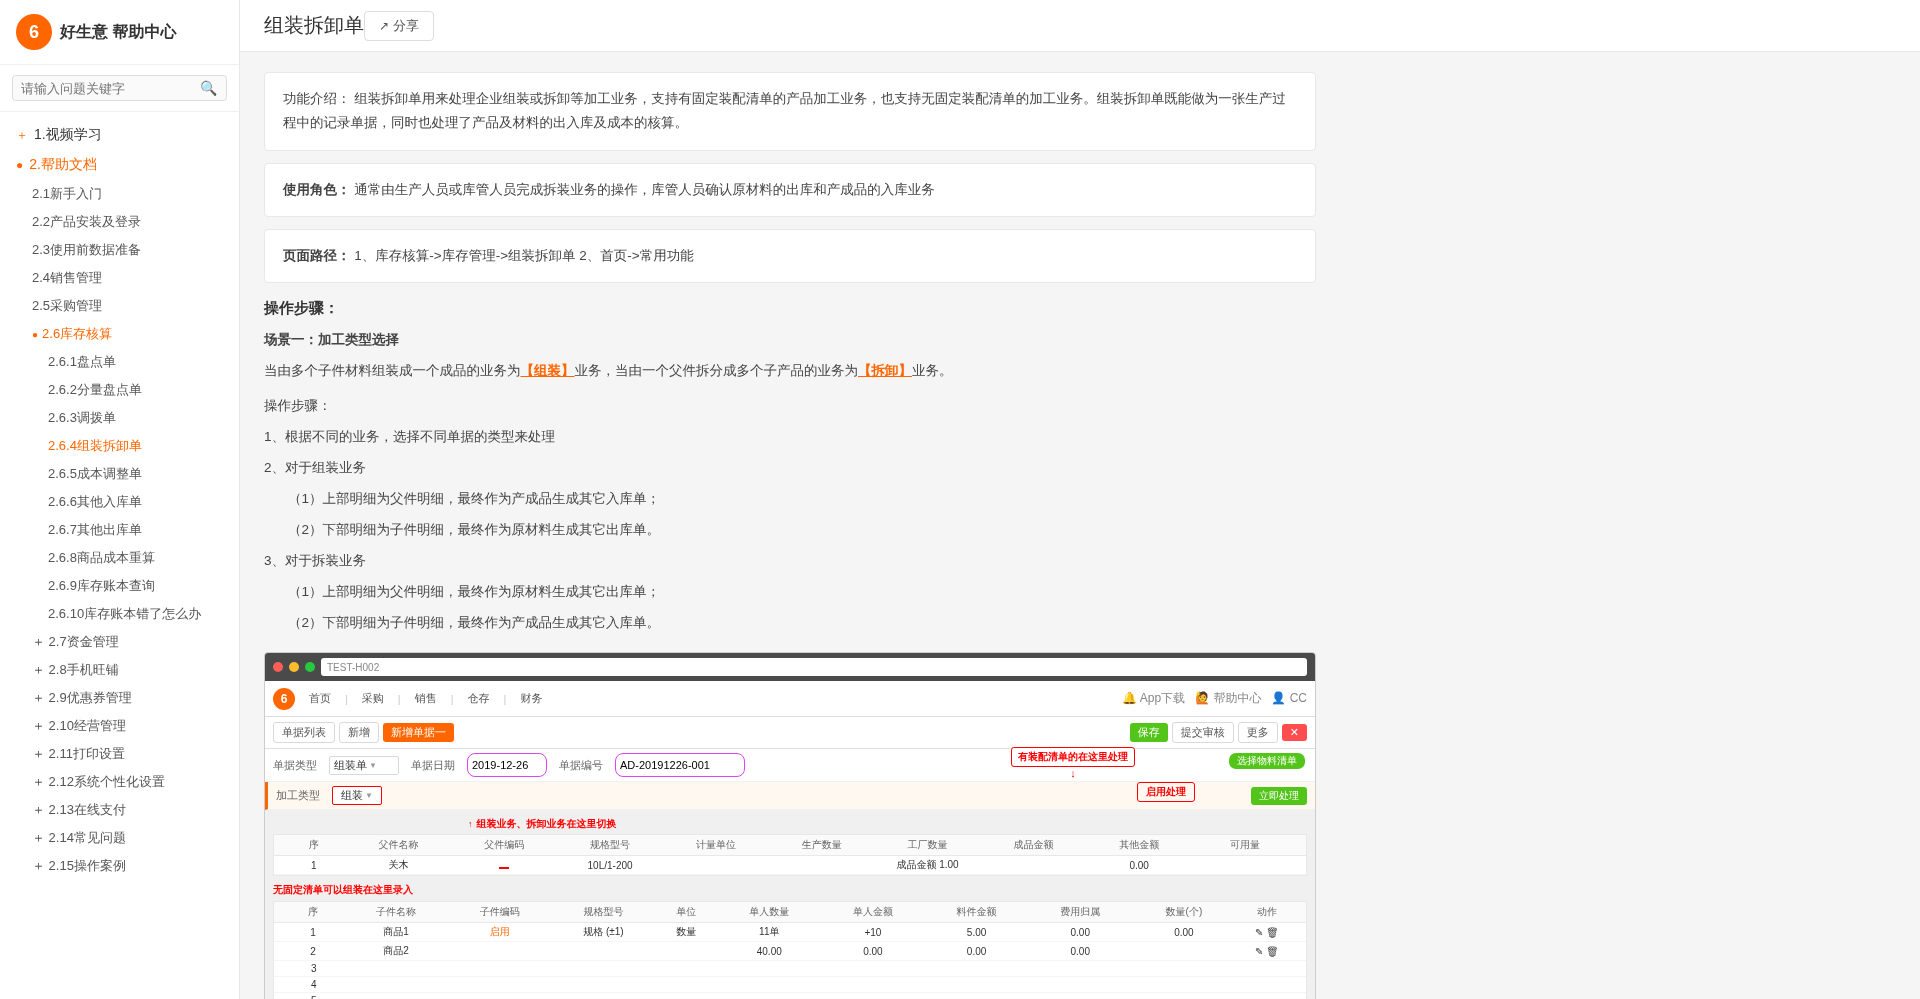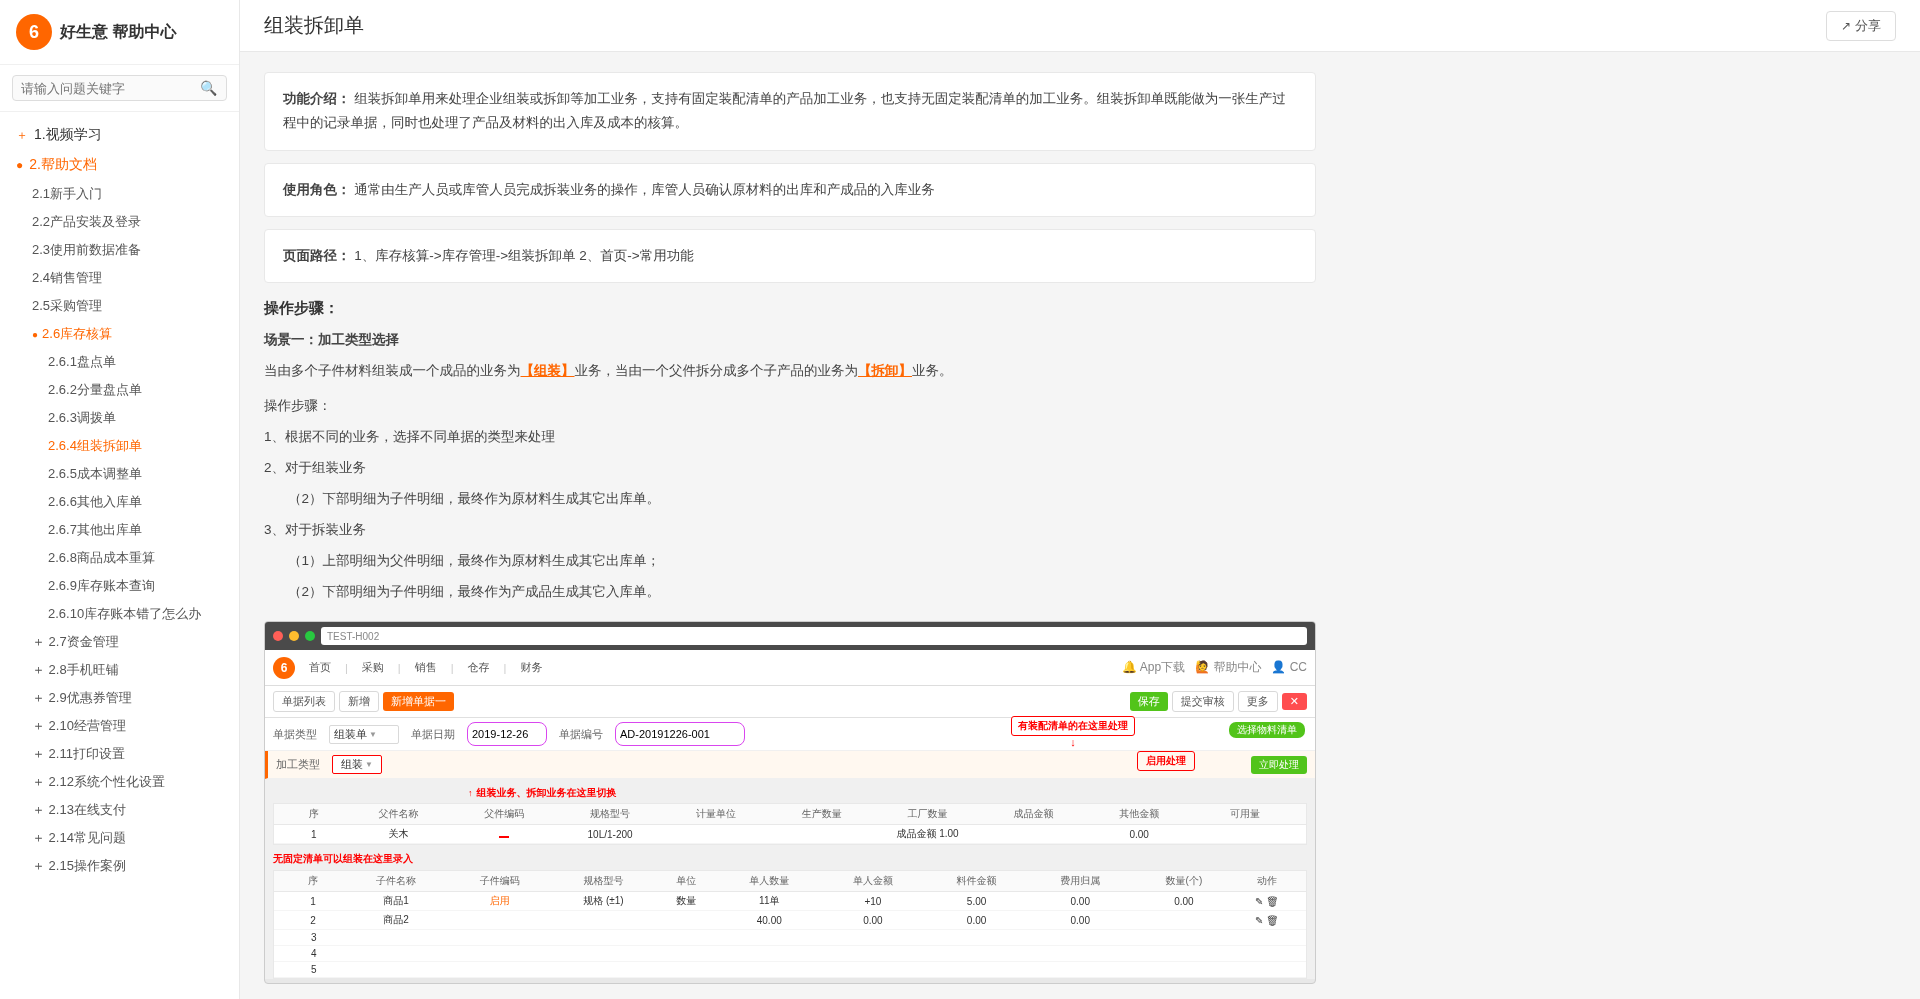--- a/index.html
+++ b/index.html
@@ -87,21 +87,21 @@
     #main {
       flex: 1;
       overflow-y: auto;
       background: #f5f5f5;
     }
     #topbar {
       background: #fff;
       border-bottom: 1px solid #e8e8e8;
       padding: 0 24px;
       height: 52px;
-      display: flex; align-items: center; justify-content: space-between;
+      display: flex; align-items: center; 
     }
     .page-title { font-size: 20px; font-weight: 500; color: #333; }
     .share-btn {
       display: flex; align-items: center; gap: 4px;
       border: 1px solid #ddd; border-radius: 4px;
       padding: 5px 14px; cursor: pointer; color: #555; font-size: 13px;
       background: #fff;
     }
 
     #content-area {
@@ -330,21 +330,21 @@
     <h1 class="page-title">组装拆卸单</h1>
     <button class="share-btn">
       <span style="font-size:12px;">↗</span>
       <span>分享</span>
     </button>
   </div>
 
   <div id="content-area">
 
     <div class="info-block">
-      <span style="font-weight:bold;">功能介绍：</span>
+      <span style="font-weight:normal;">功能介绍：</span>
       <span>组装拆卸单用来处理企业组装或拆卸等加工业务，支持有固定装配清单的产品加工业务，也支持无固定装配清单的加工业务。组装拆卸单既能做为一张生产过程中的记录单据，同时也处理了产品及材料的出入库及成本的核算。</span>
     </div>
 
     <div class="info-block">
       <span style="font-weight:bold;">使用角色：</span>
       <span>通常由生产人员或库管人员完成拆装业务的操作，库管人员确认原材料的出库和产成品的入库业务</span>
     </div>
 
     <div class="info-block">
       <span style="font-weight:bold;">页面路径：</span>
@@ -359,20 +359,21 @@
 
     <div class="step-text">
       当由多个子件材料组装成一个成品的业务为<span class="highlight-orange underline">【组装】</span>业务，当由一个父件拆分成多个子产品的业务为<span class="highlight-orange underline">【拆卸】</span>业务。
     </div>
 
     <div class="step-text" style="margin-top:8px;">操作步骤：</div>
 
     <div class="step-text">1、根据不同的业务，选择不同单据的类型来处理</div>
 
     <div class="step-text">2、对于组装业务</div>
+    <div class="step-text step-indent1">（1）上部明细为父件明细，最终作为产成品生成其它入库单；</div>
     <div class="step-text step-indent1">（2）下部明细为子件明细，最终作为原材料生成其它出库单。</div>
 
     <div class="step-text">3、对于拆装业务</div>
     <div class="step-text step-indent1">（1）上部明细为父件明细，最终作为原材料生成其它出库单；</div>
     <div class="step-text step-indent1">（2）下部明细为子件明细，最终作为产成品生成其它入库单。</div>
 
     <div class="screenshot-container">
       <div class="sc-header">
         <div class="sc-dot" style="background:#ff5f57;"></div>
         <div class="sc-dot" style="background:#febc2e;"></div>

